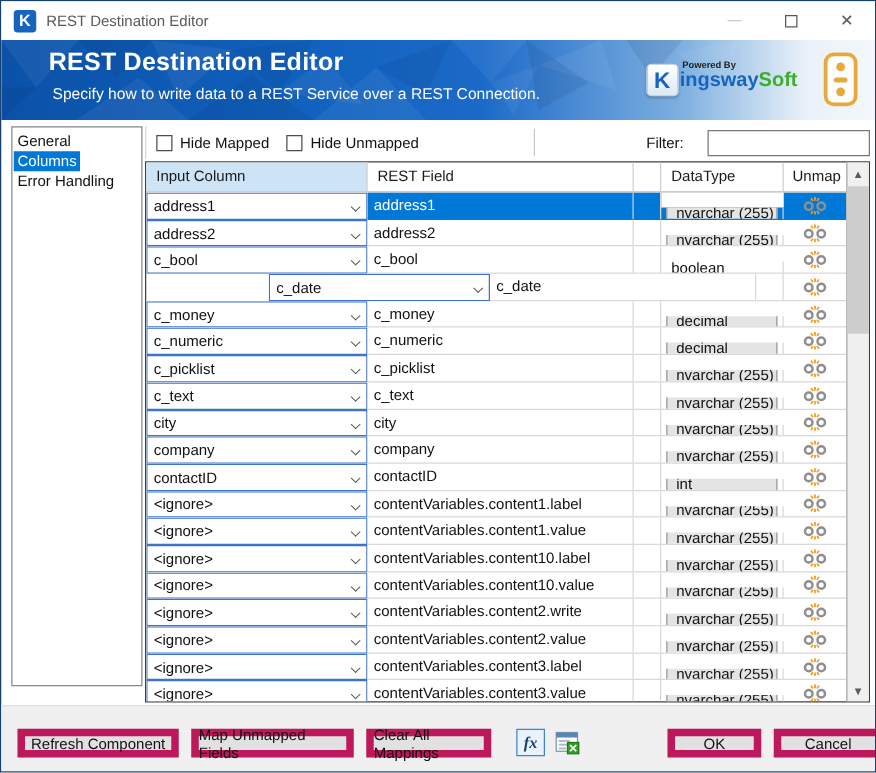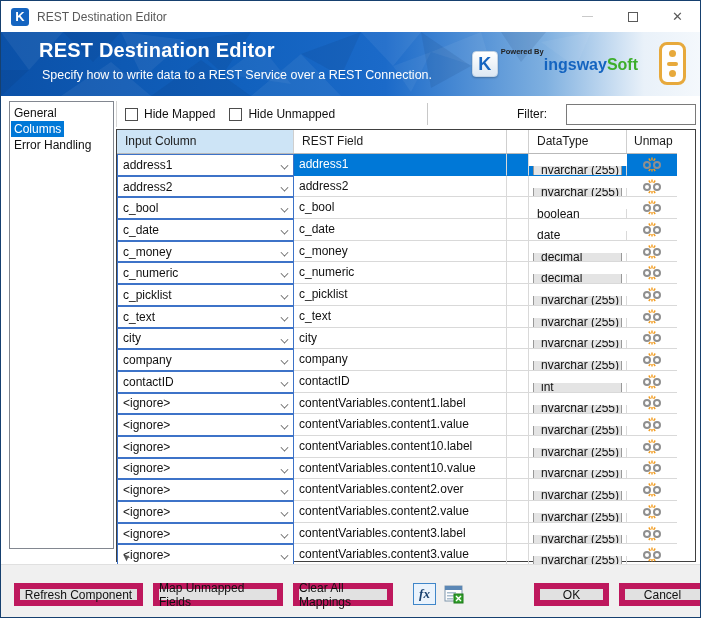--- a/index.html
+++ b/index.html
@@ -20,42 +20,42 @@
   
   .header { position:absolute; left:0; top:31px; width:699px; height:64px; overflow:hidden;
             background:linear-gradient(90deg,#0b51a8 0%,#1161be 35%,#1b6ac9 55%,#7fb0e0 78%,#e9f1f9 92%,#f4f8fc 100%); }
   .header svg.poly { position:absolute; left:0; top:0; }
   .h-title { position:absolute; left:38px; top:7px; font-size:20px; font-weight:bold; color:#fff; letter-spacing:.2px; }
   .h-sub { position:absolute; left:41px; top:36px; font-size:12.5px; color:#fdfdfd; }
   .logo { position:absolute; right:62px; top:15px; display:flex; align-items:flex-start; }
   .k-badge { width:26px; height:26px; margin-top:4px; background:linear-gradient(180deg,#ffffff,#dde8f3); border:1px solid #c4d4e4; border-radius:4px; color:#1464c0; font-weight:bold; font-size:18px; display:flex; align-items:center; justify-content:center; box-shadow:0 1px 2px rgba(0,0,0,.25); }
   .logo-text { margin-left:1px; }
   .powered { font-size:7.5px; font-weight:bold; color:#222; padding-left:2px; }
-  .brand { font-size:16px; font-weight:bold; line-height:17px;margin-left:45px; }
+  .brand { font-size:16px; font-weight:bold; line-height:17px; }
   .brand .blue { color:#1464c0; }
   .brand .green { color:#3dae2b; }
   .traffic { position:absolute; right:14px; top:10px; width:27px; height:43px; border:3px solid #e7a93c; border-radius:8px; background:rgba(255,255,255,.9); display:flex; flex-direction:column; align-items:center; justify-content:space-evenly; }
   .dot { width:7px; height:7px; border-radius:50%; background:#e7a93c; }
   .dash { width:11px; height:4px; border-radius:2px; background:#e7a93c; }
 
   
   .sidebar { position:absolute; left:8px; top:100px; width:105px; height:448px; border:1px solid #828790; background:#fff; padding:3px 1px; }
   .side-item { padding:0 3px; line-height:16px; width:fit-content; white-space:nowrap; }
   .side-item.selected { background:#0078d7; color:#fff; }
 
   
   .toolbar { position:absolute; left:115px; top:100px; width:580px; height:26px; display:flex; align-items:center; border-left:1px solid #d5d5d5; padding-left:8px; }
   .cb-group { display:flex; align-items:center; margin-right:14px; }
   .checkbox { width:13px; height:13px; border:1px solid #4d4d4d; background:#fff; margin-right:6px; }
   .tool-sep { width:1px; height:22px; background:#c8c8c8; margin-left:78px; }
   .filter-label { margin-left:auto; margin-right:19px; }
   .filter-input { width:130px; height:21px; border:1px solid #7a7a7a; background:#fff; font:inherit; padding:0 3px; }
 
   
-  .grid { position:absolute; left:115px; top:128px; width:580px; height:433px; border:1px solid #404040; background:#fff; display:flex;flex-direction:column; }
+  .grid { position:absolute; left:115px; top:128px; width:580px; height:433px; border:1px solid #404040; background:#fff; display:flex; }
   .grid-main { width:560px; display:flex; flex-direction:column; }
   .grid-head { display:flex; height:24px; border-bottom:1px solid #b9b9b9; flex:none; }
   .hc { line-height:23px; padding-left:8px; border-right:1px solid #cfcfcf; color:#1a1a1a; white-space:nowrap; overflow:hidden; }
   .hc.c-input { width:177px; background:#cde4f6; }
   .hc.c-rest { width:213px; }
   .hc.c-spacer { width:22px; padding:0; }
   .hc.c-type { width:98px; }
   .hc.c-unmap { width:50px; border-right:none; padding-left:7px; }
   .rows { flex:1; overflow:hidden; }
   .row { display:flex; height:21.7px;justify-content:flex-end; }
@@ -273,23 +273,20 @@
     </div>
           <div class="row">
       <div class="cell cell-combo">
         <div class="combo">
           <span class="combo-text">c_date</span>
           <span class="chev"></span>
         </div>
       </div>
       <div class="cell cell-rest">c_date</div>
       <div class="cell cell-spacer"></div>
-      <div class="cell cell-type">
-              <span class="type-plain">date</span>
-            </div>
       <div class="cell cell-unmap">
         <svg class="unmap-icon" width="20" height="15" viewBox="0 0 20 15">
           <g stroke="#8f8f8f" stroke-width="2" fill="none">
             <circle cx="5" cy="8" r="3"></circle>
                   <circle cx="15" cy="8" r="3"></circle>
           </g>
           <g stroke="#f29b1d" stroke-width="1.4" fill="none">
             <path d="M10 0.5 V3.5"></path>
                   <path d="M6.8 1.5 L8.4 3.8"></path>
                   <path d="M13.2 1.5 L11.6 3.8"></path>
@@ -619,21 +616,21 @@
         </svg>
       </div>
     </div>
           <div class="row">
       <div class="cell cell-combo">
         <div class="combo">
           <span class="combo-text">&lt;ignore&gt;</span>
           <span class="chev"></span>
         </div>
       </div>
-      <div class="cell cell-rest">contentVariables.content2.over</div>
+      <div class="cell cell-rest">contentVariables.content2.write</div>
       <div class="cell cell-spacer"></div>
       <div class="cell cell-type">
               <span class="type-box">nvarchar (255)</span>
             </div>
       <div class="cell cell-unmap">
         <svg class="unmap-icon" width="20" height="15" viewBox="0 0 20 15">
           <g stroke="#8f8f8f" stroke-width="2" fill="none">
             <circle cx="5" cy="8" r="3"></circle>
                   <circle cx="15" cy="8" r="3"></circle>
           </g>

